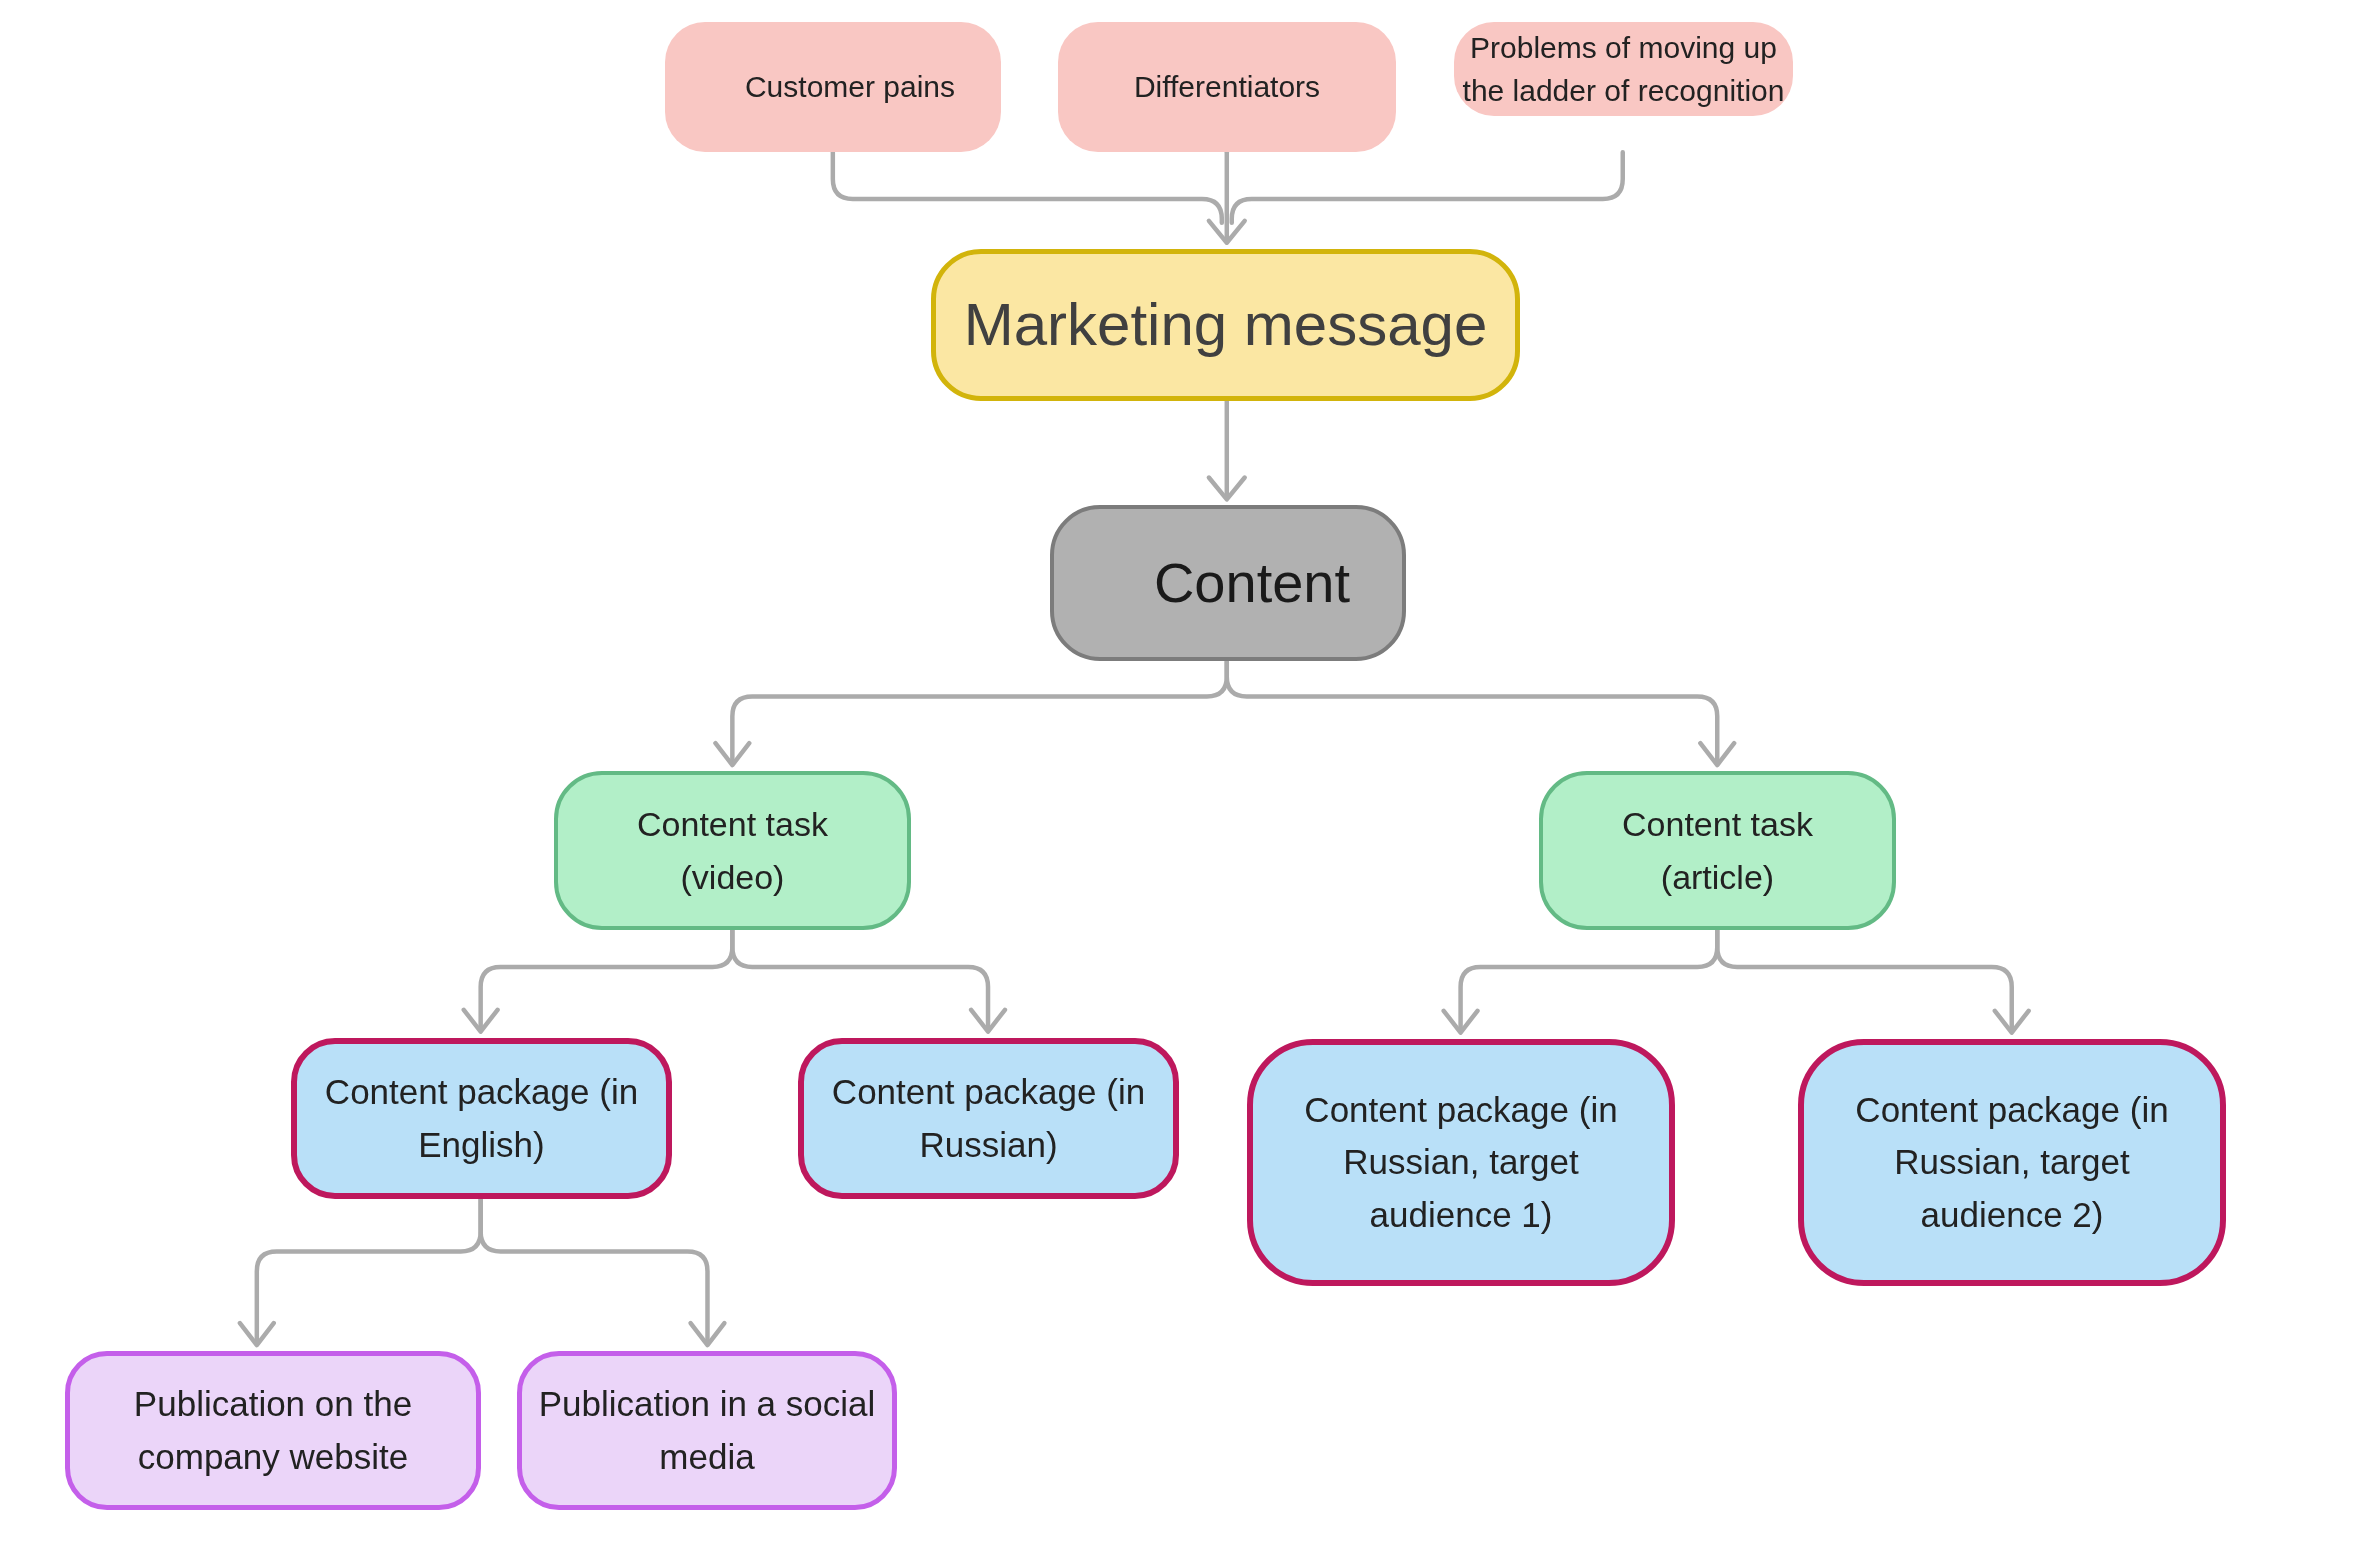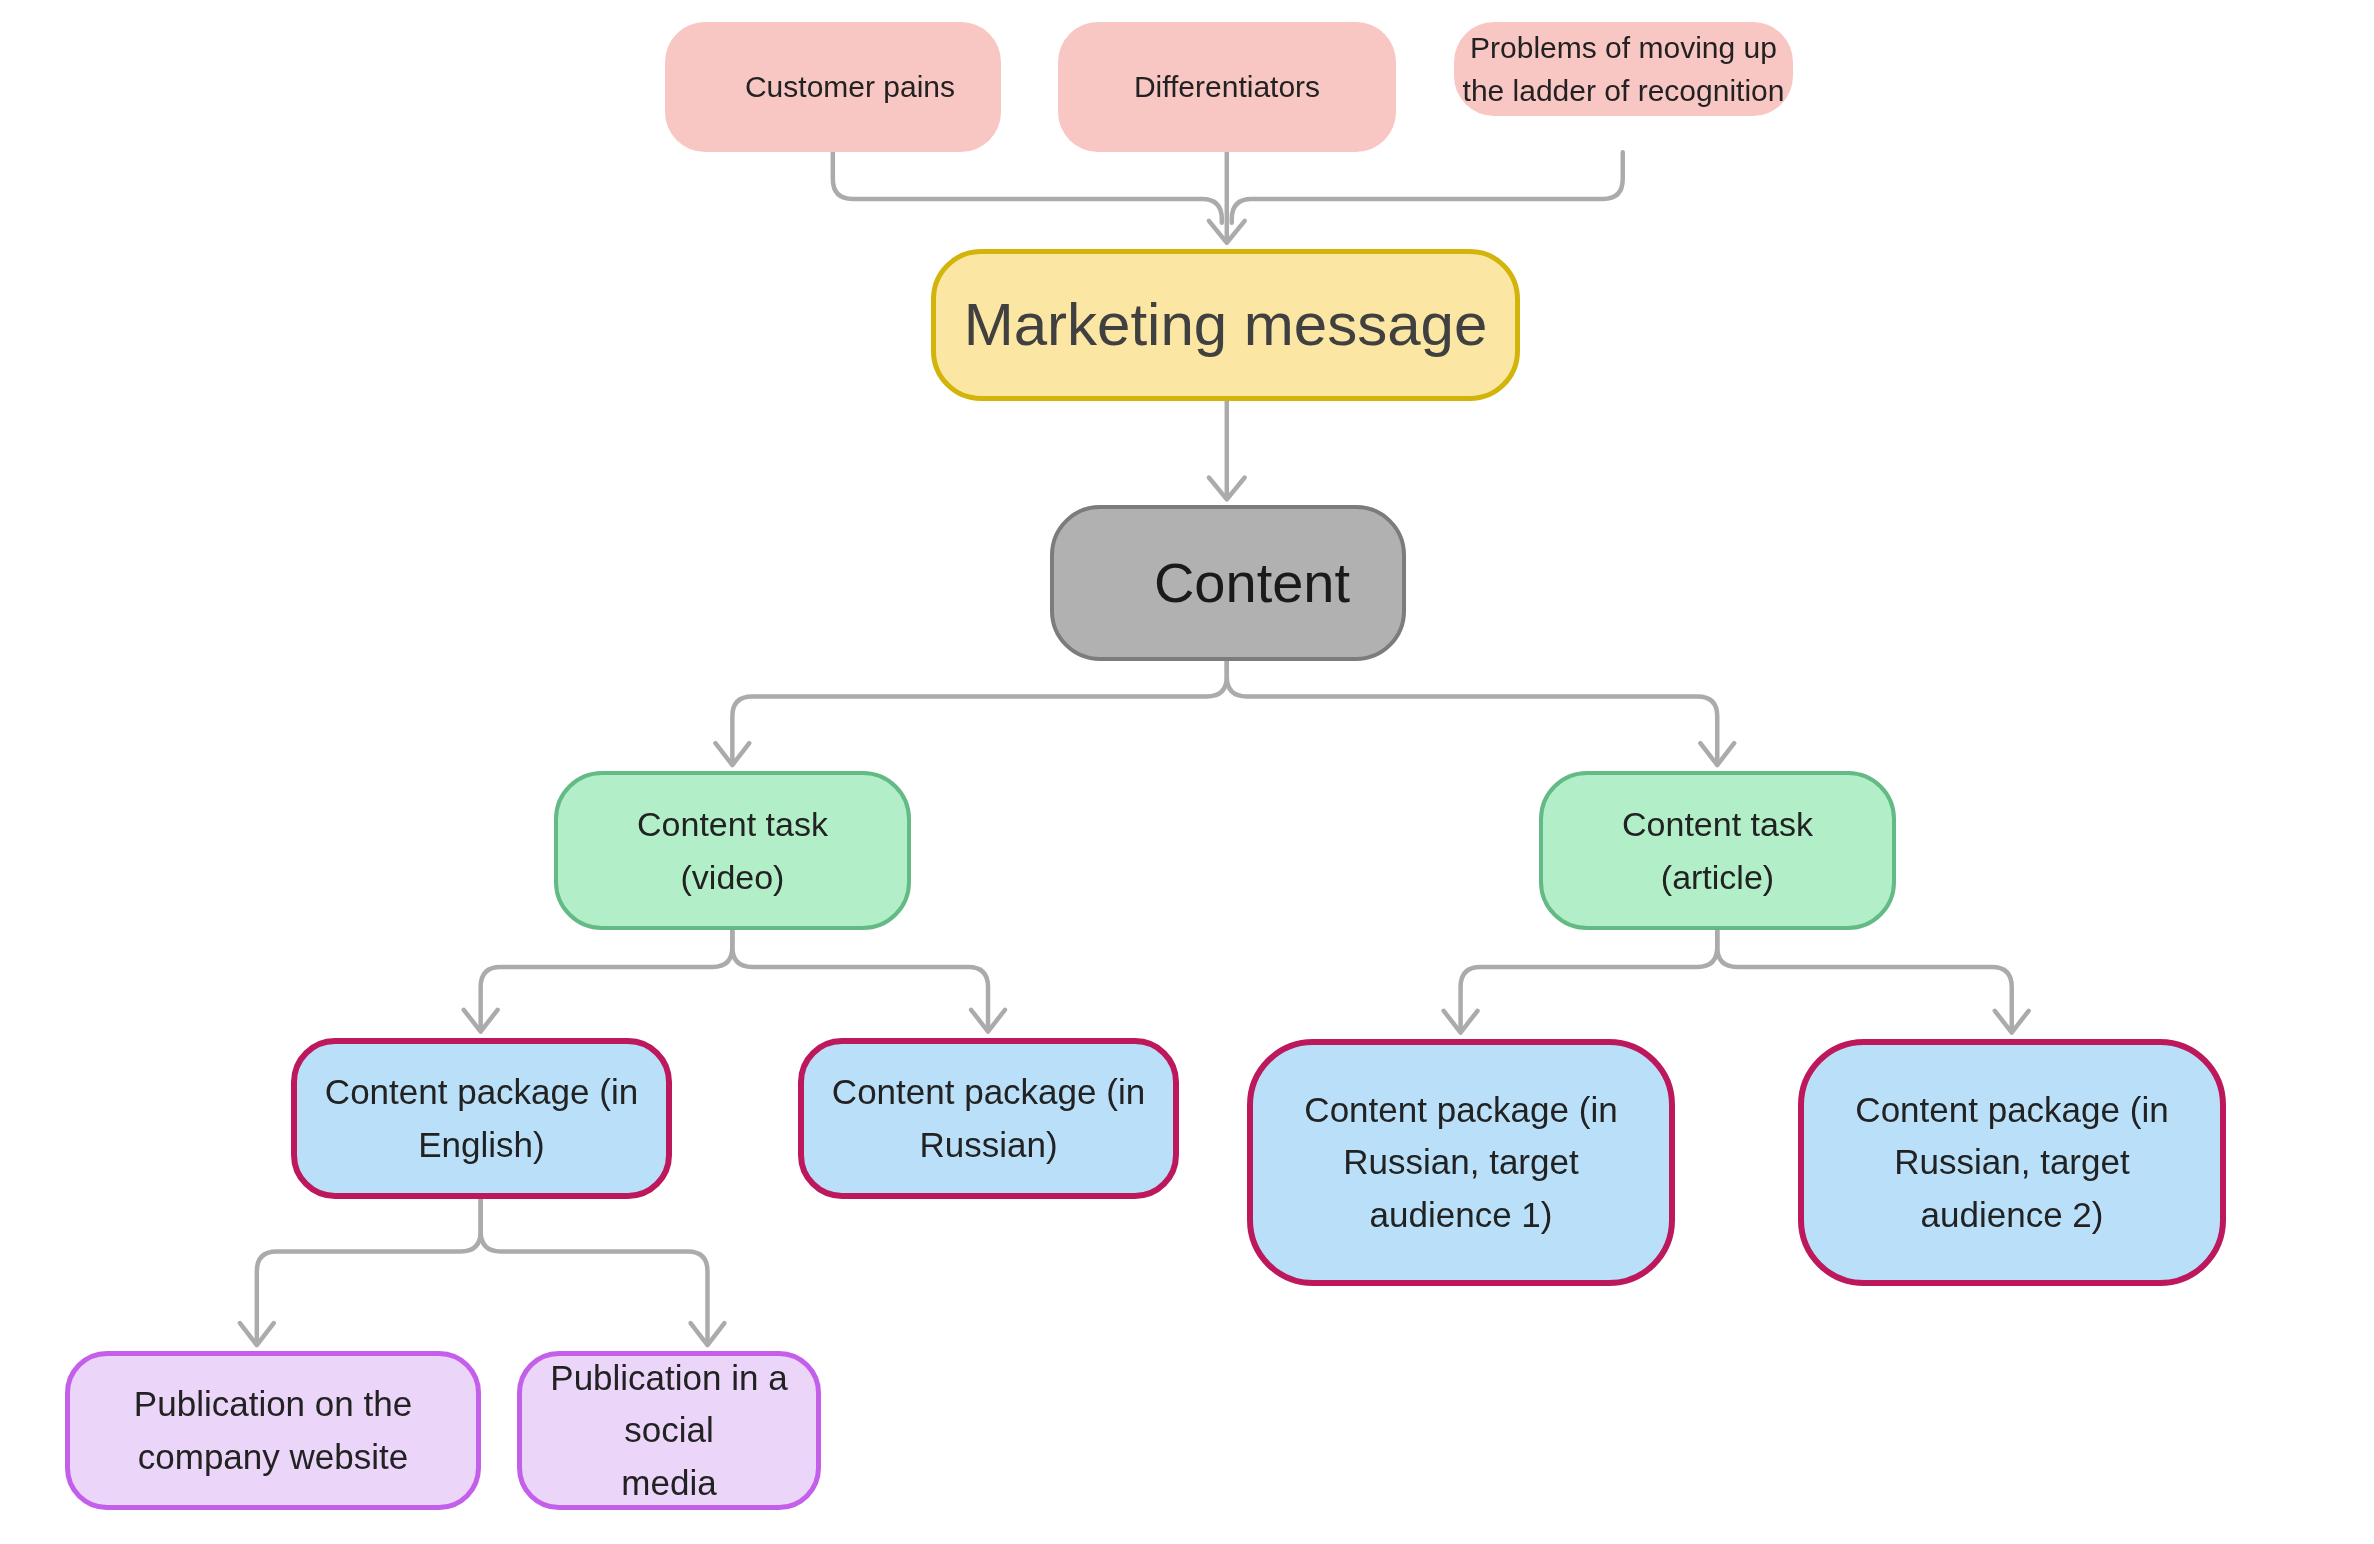--- a/index.html
+++ b/index.html
@@ -106,17 +106,17 @@
 Russian, target
 audience 1)</div>
 
   <div class="node blue big" style="left:1798px; top:1039px; width:428px; height:247px;">Content package (in
 Russian, target
 audience 2)</div>
 
   <div class="node purple" style="left:65px; top:1351px; width:416px; height:159px;">Publication on the
 company website</div>
 
-  <div class="node purple" style="left:517px; top:1351px; width:304px; height:159px;">Publication in a social
+  <div class="node purple" style="left:517px; top:1351px; width:380px; height:159px;">Publication in a social
 media</div>
 
 </div>
 
 
 </body></html>

